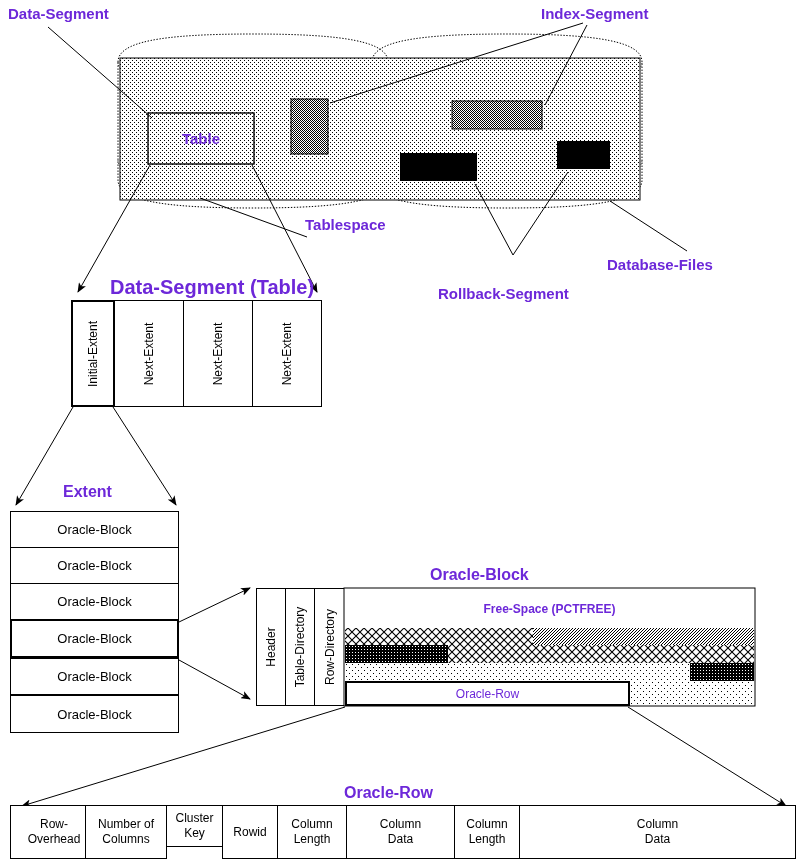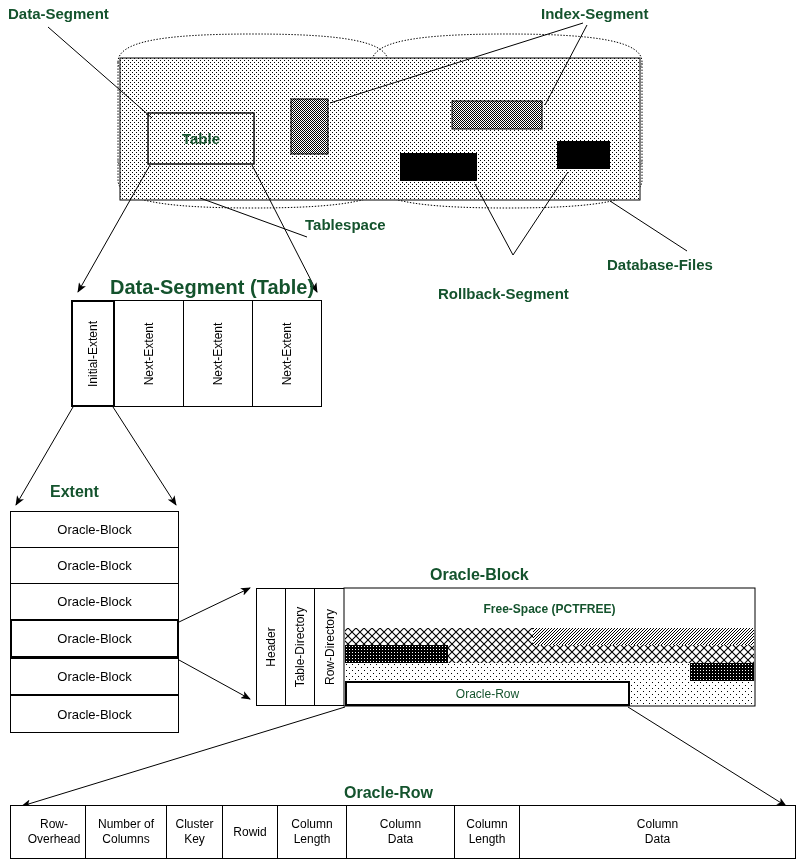--- a/index.html
+++ b/index.html
@@ -1,21 +1,21 @@
 <!DOCTYPE html>
 <html><head>
 <meta charset="utf-8">
 <title>Oracle Storage Structure Diagram</title>
 <style>
   html,body{margin:0;padding:0;background:#ffffff;}
   body{width:806px;height:868px;position:relative;overflow:hidden;
        font-family:"Liberation Sans","DejaVu Sans",sans-serif;color:#000;}
   #stage{position:absolute;left:0;top:0;width:806px;height:868px;}
   svg.layer{position:absolute;left:0;top:0;width:806px;height:868px;pointer-events:none;}
-  .lbl{position:absolute;white-space:nowrap;color:#14532d;}
+  .lbl{position:absolute;white-space:nowrap;color:#6d28d9;}
   .lbl-bold{font-weight:bold;}
   .box{position:absolute;box-sizing:border-box;border:1px solid #000;background:#fff;}
   .box-thick{border-width:2px;}
   .vtext{position:absolute;transform-origin:center center;white-space:nowrap;}
   .ctr{display:flex;align-items:center;justify-content:center;text-align:center;}
 </style>
 </head>
 <body>
 
 <div id="stage">
@@ -142,21 +142,21 @@
       <div class="vtext" style="left:50%;top:50%;transform:translate(-50%,-50%) rotate(-90deg);font-size:12px;">Next-Extent</div>
     </div>
     <div class="box" style="left:112px;top:0;width:70px;height:107px;">
       <div class="vtext" style="left:50%;top:50%;transform:translate(-50%,-50%) rotate(-90deg);font-size:12px;">Next-Extent</div>
     </div>
     <div class="box" style="left:181px;top:0;width:70px;height:107px;">
       <div class="vtext" style="left:50%;top:50%;transform:translate(-50%,-50%) rotate(-90deg);font-size:12px;">Next-Extent</div>
     </div>
   </div>
 
-  <div class="lbl lbl-bold" style="left:50px;top:483px;font-size:16px;">Extent</div>
+  <div class="lbl lbl-bold" style="left:63px;top:483px;font-size:16px;">Extent</div>
 
   <div style="position:absolute;left:10px;top:511px;width:169px;height:222px;">
     <div class="box ctr" style="left:0;top:0;width:169px;height:37px;font-size:13px;">Oracle-Block</div>
     <div class="box ctr" style="left:0;top:36px;width:169px;height:37px;font-size:13px;">Oracle-Block</div>
     <div class="box ctr" style="left:0;top:72px;width:169px;height:37px;font-size:13px;">Oracle-Block</div>
     <div class="box box-thick ctr" style="left:0;top:108px;width:169px;height:39px;font-size:13px;">Oracle-Block</div>
     <div class="box ctr" style="left:0;top:147px;width:169px;height:37px;font-size:13px;">Oracle-Block</div>
     <div class="box ctr" style="left:0;top:184px;width:169px;height:38px;font-size:13px;">Oracle-Block</div>
   </div>
 
@@ -201,21 +201,21 @@
         <div>Row-</div>
         <div>Overhead</div>
       </div>
     </div>
     <div class="box" style="left:75px;top:0;width:82px;height:54px;">
       <div style="position:absolute;left:0;right:0;top:50%;transform:translateY(-50%);text-align:center;font-size:12px;line-height:15px;">
         <div>Number of</div>
         <div>Columns</div>
       </div>
     </div>
-    <div class="box" style="left:156px;top:0;width:57px;height:54px;">
+    <div class="box" style="left:156px;top:0;width:57px;height:42px;">
       <div style="position:absolute;left:0;right:0;top:50%;transform:translateY(-50%);text-align:center;font-size:12px;line-height:15px;">
         <div>Cluster</div>
         <div>Key</div>
       </div>
     </div>
     <div class="box ctr" style="left:212px;top:0;width:56px;height:54px;font-size:12px;">Rowid</div>
     <div class="box" style="left:267px;top:0;width:70px;height:54px;">
       <div style="position:absolute;left:0;right:0;top:50%;transform:translateY(-50%);text-align:center;font-size:12px;line-height:15px;">
         <div>Column</div>
         <div>Length</div>

